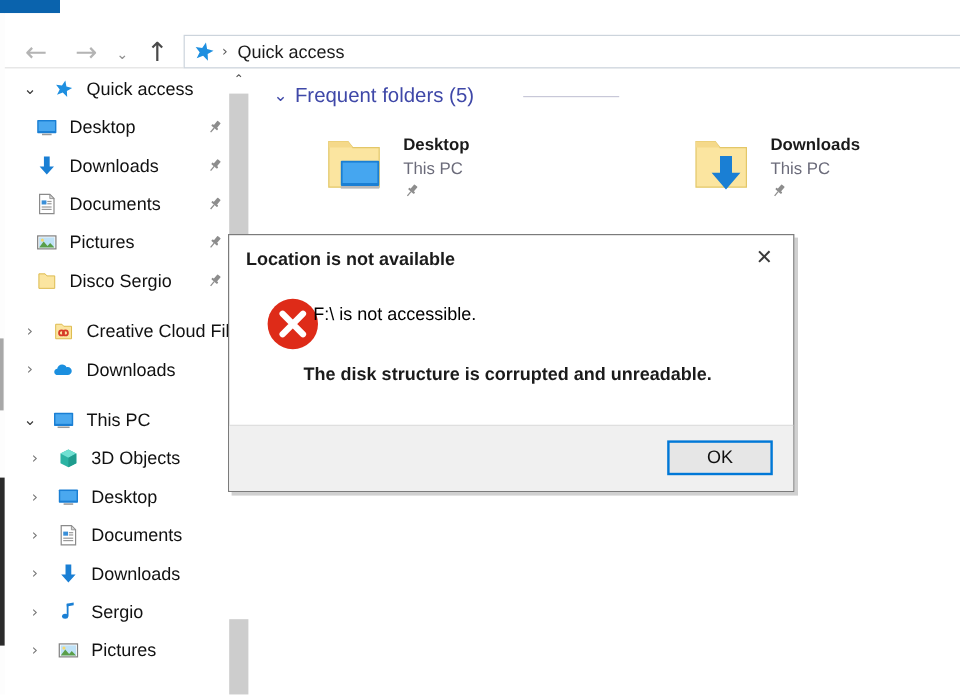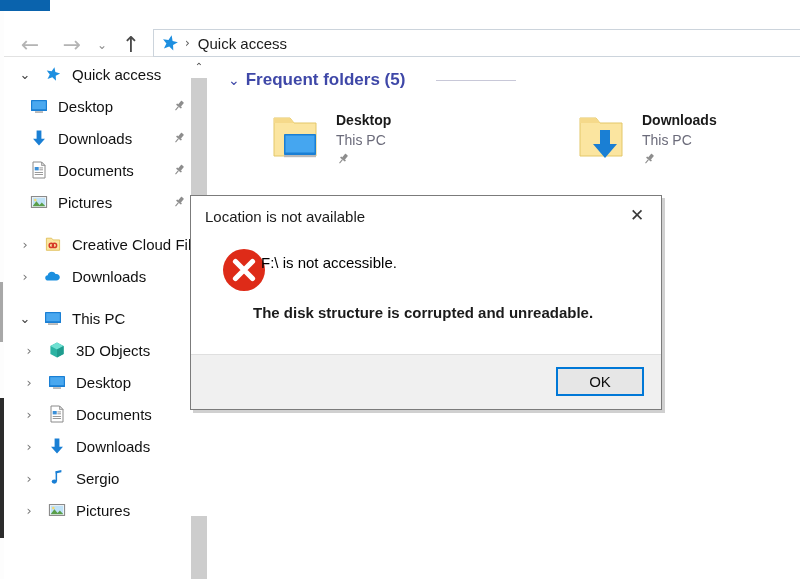--- a/index.html
+++ b/index.html
@@ -64,36 +64,36 @@
                  display:flex; align-items:center; justify-content:center; background:#ffffff; }
   .vscroll-btn span { font-size:10px; color:#505050; font-family:"DejaVu Sans", sans-serif; }
   .vscroll-track { position:absolute; left:0; top:17px; width:18px; height:504px; background:#ffffff; }
   .vscroll-thumb { position:absolute; left:1px; top:20px; width:16px; height:150px; background:#cdcdcd; }
   .vscroll-thumb2 { position:absolute; left:1px; top:458px; width:16px; height:63px; background:#cdcdcd; }
 
   
   .content { position:absolute; left:208px; top:58px; width:592px; height:521px; background:#ffffff; }
   .group-header { position:absolute; left:20px; top:12px; display:flex; align-items:center; }
   .gh-chev { font-size:14px; color:#3f48a8; margin-right:6px; font-family:"DejaVu Sans", sans-serif; }
-  .gh-text { font-size:17px; color:#3f48a8; white-space:nowrap;font-weight:bold; }
+  .gh-text { font-size:17px; color:#3f48a8; white-space:nowrap; }
   .gh-line { position:absolute; left:228px; top:22px; width:80px; height:1px; background:#c8c8d8; }
 
   .tile { position:absolute; width:250px; height:68px; }
   .tile-icon { position:absolute; left:0; top:0; width:64px; height:56px; }
   .tile-name { position:absolute; left:68px; top:2px; font-size:14px; color:#1a1a1a;
                font-weight:bold; white-space:nowrap; }
   .tile-sub { position:absolute; left:68px; top:22px; font-size:14px; color:#6b6b7a; white-space:nowrap; }
   .tile-pin { position:absolute; left:68px; top:42px; width:14px; height:14px; }
 
   
   .dlg-shadow { position:absolute; left:193px; top:198px; width:472px; height:215px;
                 background:rgba(120,120,120,0.35); }
   .dialog { position:absolute; left:190px; top:195px; width:472px; height:215px;
             background:#ffffff; border:1px solid #7b7b7b; }
-  .dlg-title { position:absolute; left:14px; top:12px; font-size:15px; color:#1b1b1b; }
+  .dlg-title { position:absolute; left:14px; top:12px; font-size:15px; color:#1b1b1b;font-weight:bold; }
   .dlg-close { position:absolute; right:4px; top:4px; width:40px; height:30px;
                display:flex; align-items:center; justify-content:center; }
   .dlg-close span { font-size:17px; color:#3a3a3a; font-family:"DejaVu Sans", sans-serif; }
   .dlg-body { position:absolute; left:0; top:40px; width:470px; height:118px; }
   .err-icon { position:absolute; left:31px; top:12px; width:44px; height:44px; }
   .dlg-line1 { position:absolute; left:70px; top:18px; font-size:15px; color:#000000;text-align:center; }
   .dlg-line2 { position:absolute; left:62px; top:68px; font-size:15px; color:#1b1b1b;font-weight:bold; }
   .dlg-footer { position:absolute; left:0; top:158px; width:470px; height:55px;
                 background:#f0f0f0; border-top:1px solid #dfdfdf; }
   .ok-btn { position:absolute; right:17px; top:12px; width:88px; height:29px;
@@ -230,20 +230,37 @@
         <svg width="14" height="14" viewBox="0 0 16 16">
           <g fill="#8d8d8d" transform="rotate(40 8 8)">
             <rect x="6" y="1.5" width="4" height="6" rx="0.6"></rect>
             <rect x="4.4" y="7" width="7.2" height="2" rx="0.6"></rect>
             <rect x="7.4" y="9" width="1.2" height="5.2"></rect>
           </g>
         </svg>
       </span>
     </div>
 
+    <div class="tree-row indent-1">
+      <span class="ti">
+        <svg width="20" height="20" viewBox="0 0 20 20">
+          <path d="M3.4 4.2 h5.2 l1.5 1.7 h6.5 v10.4 h-13.2 Z" fill="#fbe5a0" stroke="#dcb94a" stroke-width="0.8"></path>
+        </svg>
+      </span>
+      <span class="tl" style="margin-left:6px;">Disco Sergio</span>
+      <span class="pin">
+        <svg width="14" height="14" viewBox="0 0 16 16">
+          <g fill="#8d8d8d" transform="rotate(40 8 8)">
+            <rect x="6" y="1.5" width="4" height="6" rx="0.6"></rect>
+            <rect x="4.4" y="7" width="7.2" height="2" rx="0.6"></rect>
+            <rect x="7.4" y="9" width="1.2" height="5.2"></rect>
+          </g>
+        </svg>
+      </span>
+    </div>
 
     <div style="height:10px;"></div>
 
     <div class="tree-row" style="padding-left:6px;">
       <span class="tw">
         <span class="tw-glyph">›</span>
       </span>
       <span class="ti">
         <svg width="20" height="20" viewBox="0 0 20 20">
           <path d="M3.4 4.2 h5.2 l1.5 1.7 h6.5 v10.4 h-13.2 Z" fill="#fbe5a0" stroke="#dcb94a" stroke-width="0.8"></path>

